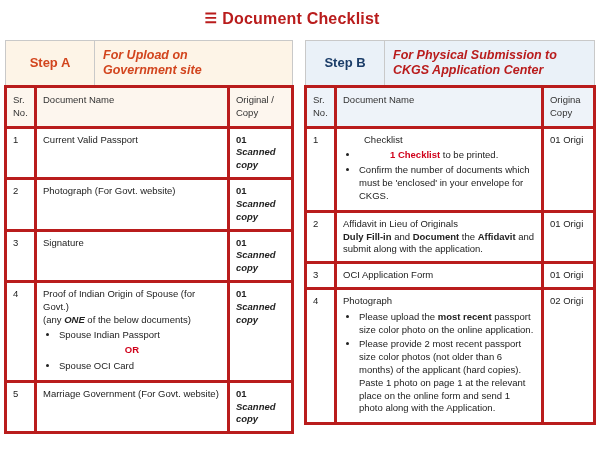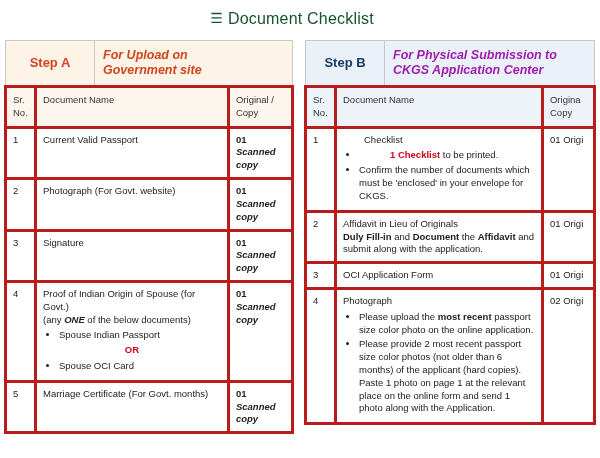--- a/index.html
+++ b/index.html
@@ -11,23 +11,23 @@
     height: 458px;
     background: #ffffff;
     font-family: "Liberation Sans", sans-serif;
     font-size: 11px;
     color: #222;
     overflow: hidden;
     position: relative;
   }
   .page-title {
     text-align: center;
-    color: #14532d;
+    color: #b91c1c;
     font-size: 16px;
-    font-weight: normal;
+    font-weight: bold;
     padding: 10px 16px 12px 0;
     letter-spacing: 0.2px;
   }
   .page-title .list-icon {
     display: inline-block;
     margin-right: 5px;
     font-size: 14px;
     vertical-align: 1px;
   }
   .columns {
@@ -86,21 +86,21 @@
     padding: 0 8px;
     background: #fdf4e7;
     color: #d2451e;
     font-weight: bold;
     font-style: italic;
     font-size: 12.5px;
     line-height: 1.2;
   }
   .step-b .banner-text {
     background: #eaf1f8;
-    color: #a21caf;
+    color: #b91c1c;
   }
 
   
   .hdr td {
     background: #fdf6ee;
     font-weight: normal;
     font-size: 9.5px;
     color: #333;
     padding: 6px 6px;
   }
@@ -215,21 +215,21 @@
           </ul>
         </td>
         <td>
           <span class="bold">01</span>
           <span class="bold-ital">Scanned copy</span>
         </td>
       </tr>
 
       <tr>
         <td>5</td>
-        <td>Marriage Certificate (For Govt. months)</td>
+        <td>Marriage Government (For Govt. website)</td>
         <td>
           <span class="bold">01</span>
           <span class="bold-ital">Scanned copy</span>
         </td>
       </tr>
     </tbody>
       </table>
   </div>
 
   <div class="col-b step-b">

